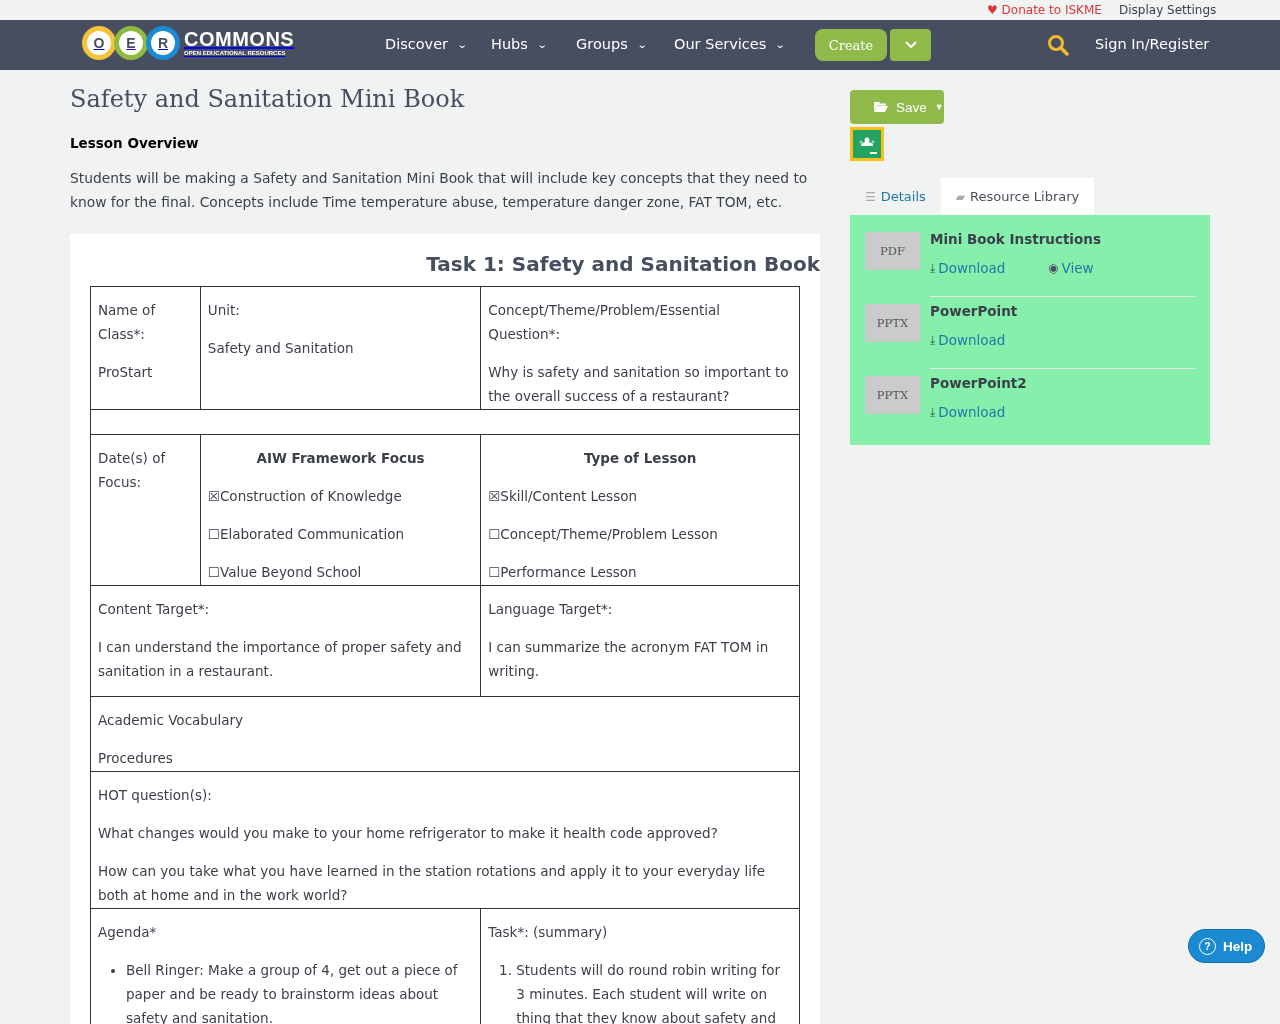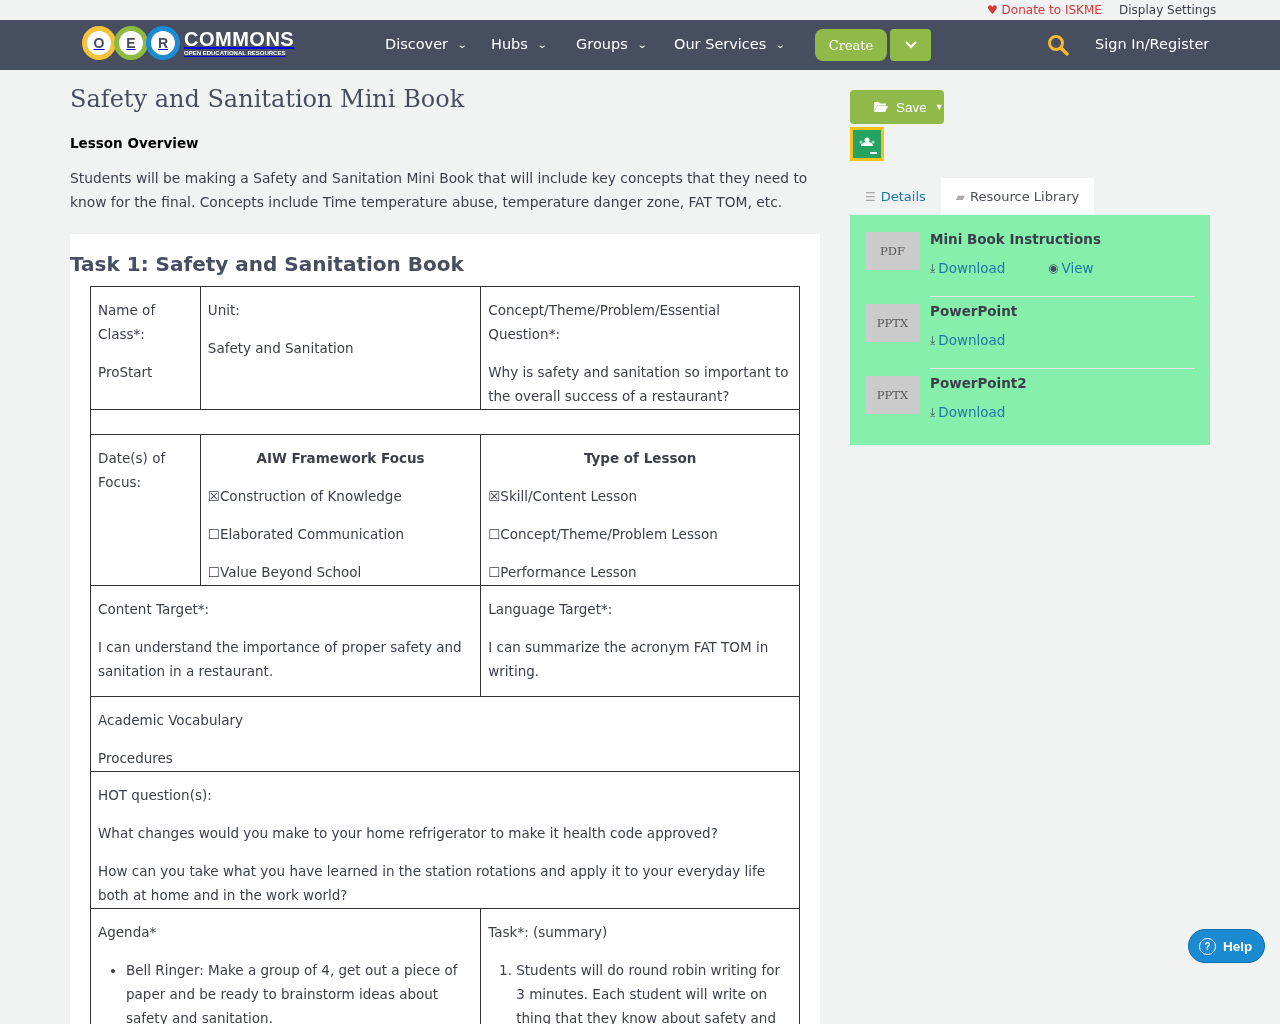--- a/index.html
+++ b/index.html
@@ -28,21 +28,21 @@
   .btn-create-dd { position: absolute; left: 890px; top: 9px; width: 41px; height: 32px; background: #8fba4a; border-radius: 4px; color: #fff; display: flex; align-items: center; justify-content: center; border: none; }
   .search-icon { position: absolute; left: 1047px; top: 14px; width: 22px; height: 22px; }
   .signin { position: absolute; left: 1095px; top: 16px; color: #fff; font-size: 14.5px; text-decoration: none; }
 
   
   .page-title { position: absolute; left: 70px; top: 85px; font-family: "DejaVu Serif", serif; font-size: 24px; color: #474e60; font-weight: normal; }
   .overview-label { position: absolute; left: 70px; top: 135px; font-size: 13.5px; font-weight: bold; color: #000000; }
   .overview-text { position: absolute; left: 70px; top: 166px; width: 760px; font-size: 13.8px; line-height: 24px; color: #3b3f4a; }
 
   .doc-card { position: absolute; left: 70px; top: 234px; width: 750px; height: 800px; background: #fff; }
-  .doc-title { position: absolute; left: 0; top: 18px; width: 750px; text-align: left; font-size: 20px; font-weight: bold; color: #474e60; }
+  .doc-title { position: absolute; left: 0; top: 18px; width: 750px; text-align: right; font-size: 20px; font-weight: bold; color: #474e60; }
 
   table.lesson { position: absolute; left: 20px; top: 52px; width: 710px; border-collapse: collapse; font-size: 13.5px; line-height: 24px; color: #3b3f4a; }
   table.lesson td { border: 1px solid #333; vertical-align: top; padding: 11px 7px 1px 7px; }
   table.lesson p { margin-bottom: 14px; }
   table.lesson p:last-child { margin-bottom: 0; }
   table.lesson .ctr { text-align: center; font-weight: bold; }
   table.lesson ul { padding-left: 28px; margin-top: 14px; }
   table.lesson ol { padding-left: 28px; margin-top: 14px; }
   table.lesson li { margin-bottom: 0; }
 

